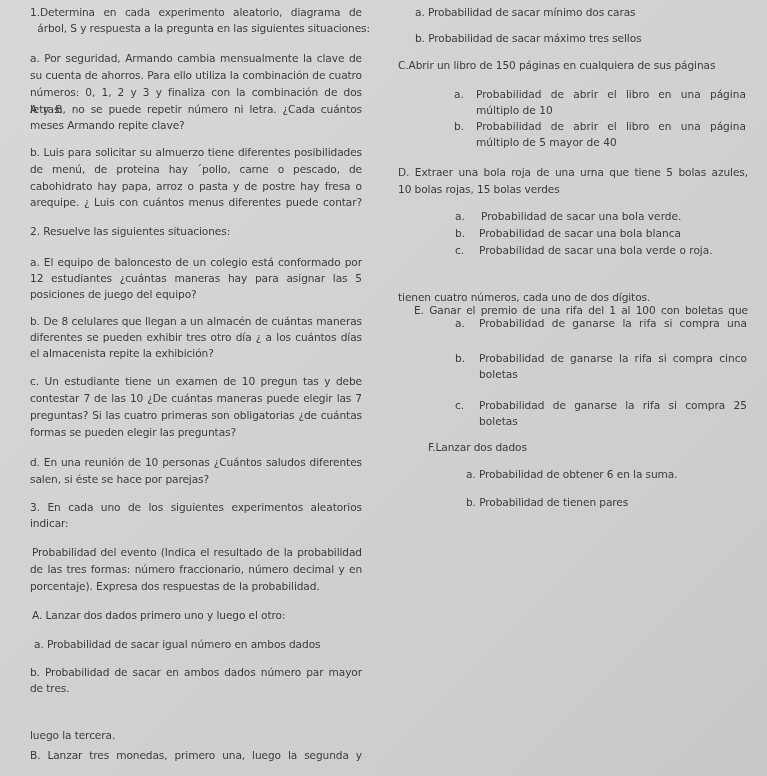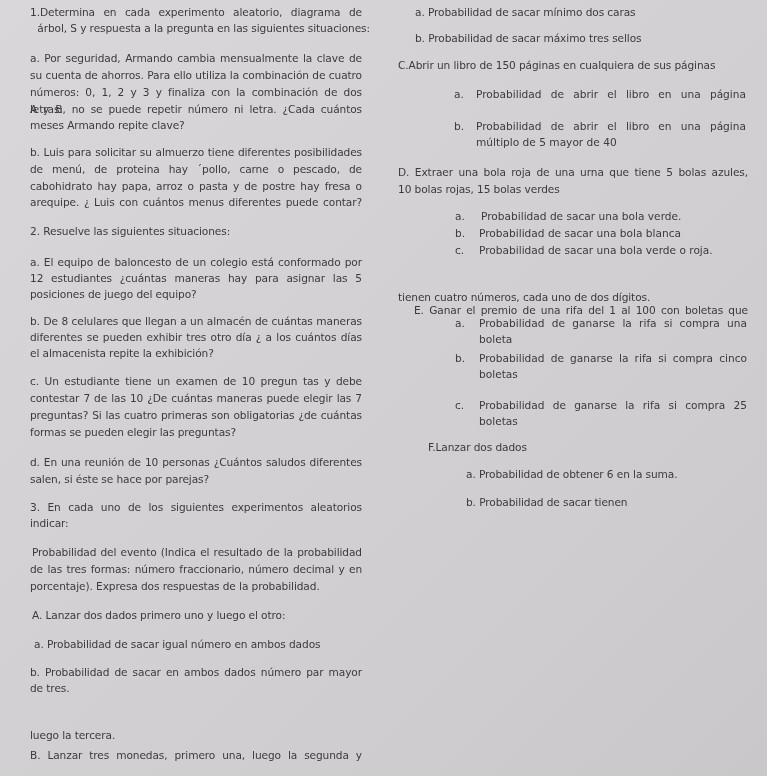--- a/index.html
+++ b/index.html
@@ -114,20 +114,21 @@
 
   <div class="col col-right">
     <div class="t nojust" style="top:4px;left:15px;width:320px;">a. Probabilidad de sacar mínimo dos caras</div>
     <div class="t nojust" style="top:30px;left:15px;width:320px;">b. Probabilidad de sacar máximo tres sellos</div>
 
     <div class="t nojust" style="top:57px;left:-2px;width:350px;">C.Abrir un libro de 150 páginas en cualquiera de sus páginas</div>
 
     <div class="sub" style="top:86px;left:54px;width:292px;height:34px;">
       <span class="marker">a.</span>
       <div class="subtext jl" style="left:22px;width:270px;">Probabilidad de abrir el libro en una página</div>
+      <div class="subtext nojust" style="left:22px;top:16px;width:270px;">múltiplo de 10</div>
     </div>
 
     <div class="sub" style="top:118px;left:54px;width:292px;height:34px;">
       <span class="marker">b.</span>
       <div class="subtext jl" style="left:22px;width:270px;">Probabilidad de abrir el libro en una página</div>
       <div class="subtext nojust" style="left:22px;top:16px;width:270px;">múltiplo de 5 mayor de 40</div>
     </div>
 
     <div class="t jl" style="top:164px;left:-2px;width:350px;">D. Extraer una bola roja de una urna que tiene 5 bolas azules,</div>
     <div class="t nojust" style="top:181px;left:-2px;width:350px;">10 bolas rojas, 15 bolas verdes</div>
@@ -144,33 +145,32 @@
       <span class="marker">c.</span>
       <span class="subtext" style="left:24px;white-space:nowrap;">Probabilidad de sacar una bola verde o roja.</span>
     </div>
 
     <div class="t jl" style="top:272px;left:14px;width:334px;margin-top:30px;">E. Ganar el premio de una rifa del 1 al 100 con boletas que</div>
     <div class="t nojust" style="top:289px;left:-2px;width:350px;">tienen cuatro números, cada uno de dos dígitos.</div>
 
     <div class="sub" style="top:315px;left:55px;width:292px;height:34px;">
       <span class="marker">a.</span>
       <div class="subtext jl" style="left:24px;width:268px;">Probabilidad de ganarse la rifa si compra una</div>
-      <div class="subtext nojust" style="left:24px;top:16px;width:268px;">boleta</div>
     </div>
 
     <div class="sub" style="top:350px;left:55px;width:292px;height:34px;">
       <span class="marker">b.</span>
       <div class="subtext jl" style="left:24px;width:268px;">Probabilidad de ganarse la rifa si compra cinco</div>
       <div class="subtext nojust" style="left:24px;top:16px;width:268px;">boletas</div>
     </div>
 
     <div class="sub" style="top:397px;left:55px;width:292px;height:34px;">
       <span class="marker">c.</span>
       <div class="subtext jl" style="left:24px;width:268px;">Probabilidad de ganarse la rifa si compra 25</div>
       <div class="subtext nojust" style="left:24px;top:16px;width:268px;">boletas</div>
     </div>
 
     <div class="t nojust" style="top:439px;left:28px;width:320px;">F.Lanzar dos dados</div>
     <div class="t nojust" style="top:466px;left:66px;width:290px;">a. Probabilidad de obtener 6 en la suma.</div>
-    <div class="t nojust" style="top:494px;left:66px;width:290px;">b. Probabilidad de sacar tienen</div>
+    <div class="t nojust" style="top:494px;left:66px;width:290px;">b. Probabilidad de tienen pares</div>
   </div>
 
 </div>
 
 </body></html>

